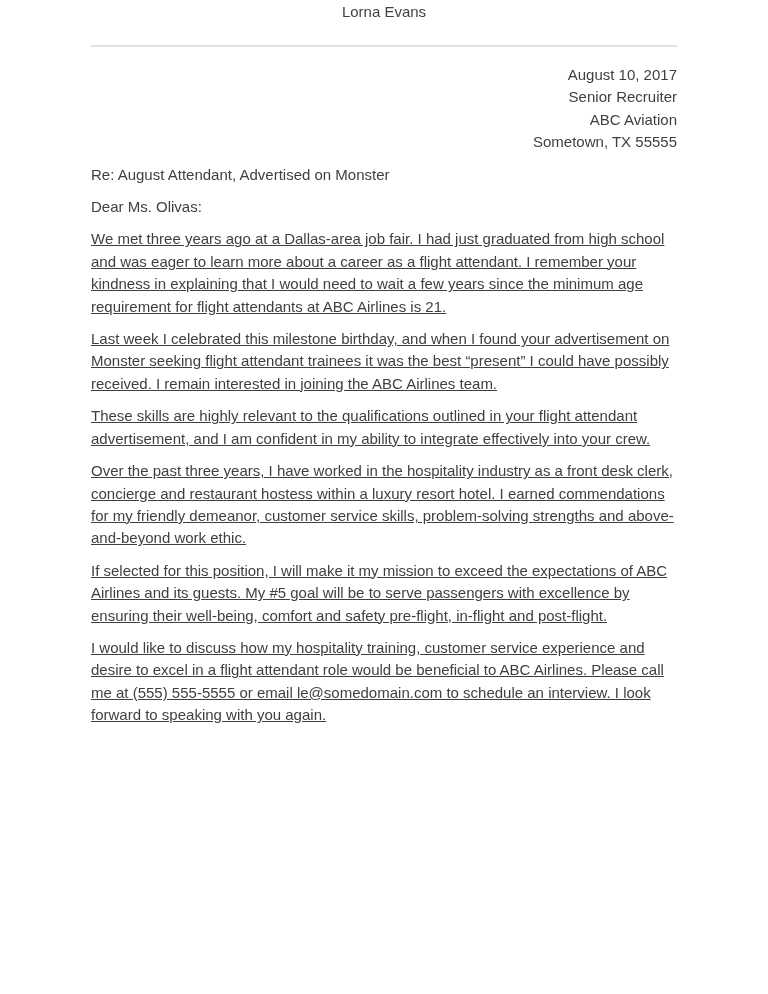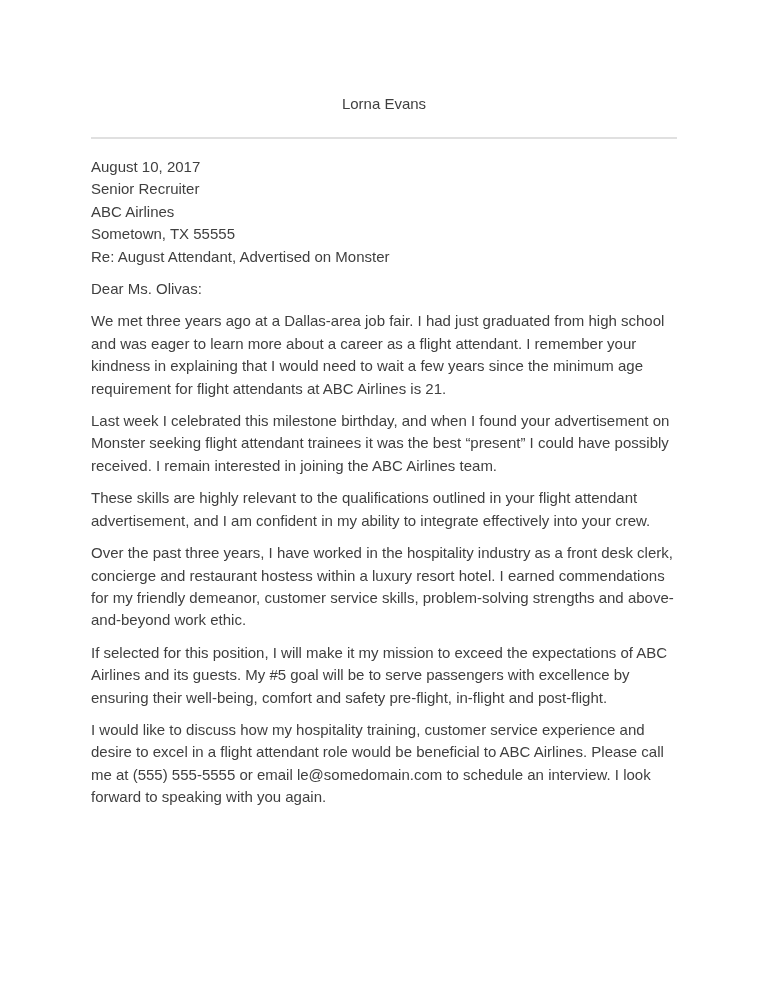--- a/index.html
+++ b/index.html
@@ -13,58 +13,57 @@
     -webkit-font-smoothing: antialiased;
   }
   .page {
     position: relative;
     width: 768px;
     height: 994px;
     overflow: hidden;
     background: #ffffff;
   }
   .letter-header {
-    padding-top: 92px;
     text-align: center;
     font-size: 15px;
     line-height: 23px;
     color: #3f3f3f;
   }
   .divider {
     border: none;
     border-top: 2px solid #e0e0e0;
     margin: 22px 91px 0 91px;
   }
   .letter-body {
     padding: 17px 91px 0 91px;
     font-size: 15px;
     line-height: 22.4px;
   }
-  .recipient-block { margin: 0 0 0 0; }
+  .recipient-block { margin: 0 0 10px 0; text-align: right; }
   .recipient-block div { margin: 0; }
   .subject-line, .salutation { margin: 0 0 10px 0; }
-  .paragraphs p { margin: 4px 0 10px 0; }
+  .paragraphs p { margin: 4px 0 10px 0; text-decoration: underline; }
 </style>
 </head>
 <body>
 
 <div class="page">
 
   <header class="letter-header">
     <div>Lorna Evans</div>
   </header>
 
   <hr class="divider">
 
   <main class="letter-body">
 
     <div class="recipient-block">
         <div>August 10, 2017</div>
         <div>Senior Recruiter</div>
-        <div>ABC Airlines</div>
+        <div>ABC Aviation</div>
         <div>Sometown, TX 55555</div>
       </div>
 
     <p class="subject-line">Re: August Attendant, Advertised on Monster</p>
 
     <p class="salutation">Dear Ms. Olivas:</p>
 
     <div class="paragraphs">
         <p>We met three years ago at a Dallas-area job fair. I had just graduated from high school and was eager to learn more about a career as a flight attendant. I remember your kindness in explaining that I would need to wait a few years since the minimum age requirement for flight attendants at ABC Airlines is 21.</p>
         <p>Last week I celebrated this milestone birthday, and when I found your advertisement on Monster seeking flight attendant trainees it was the best “present” I could have possibly received. I remain interested in joining the ABC Airlines team.</p>

